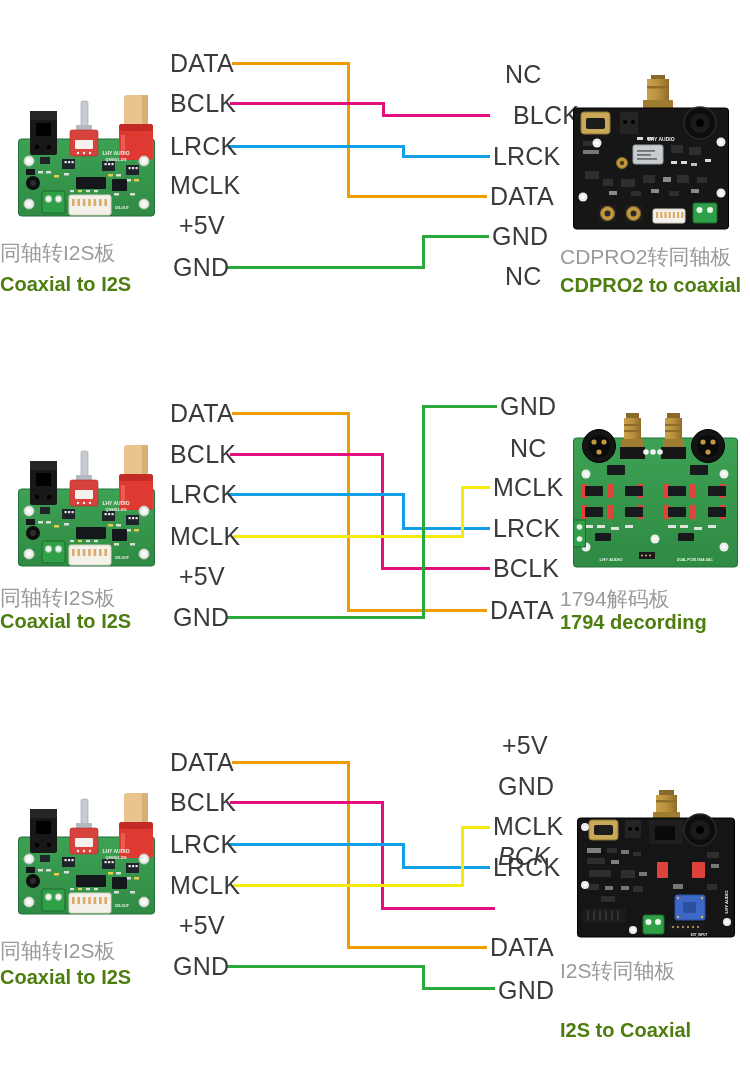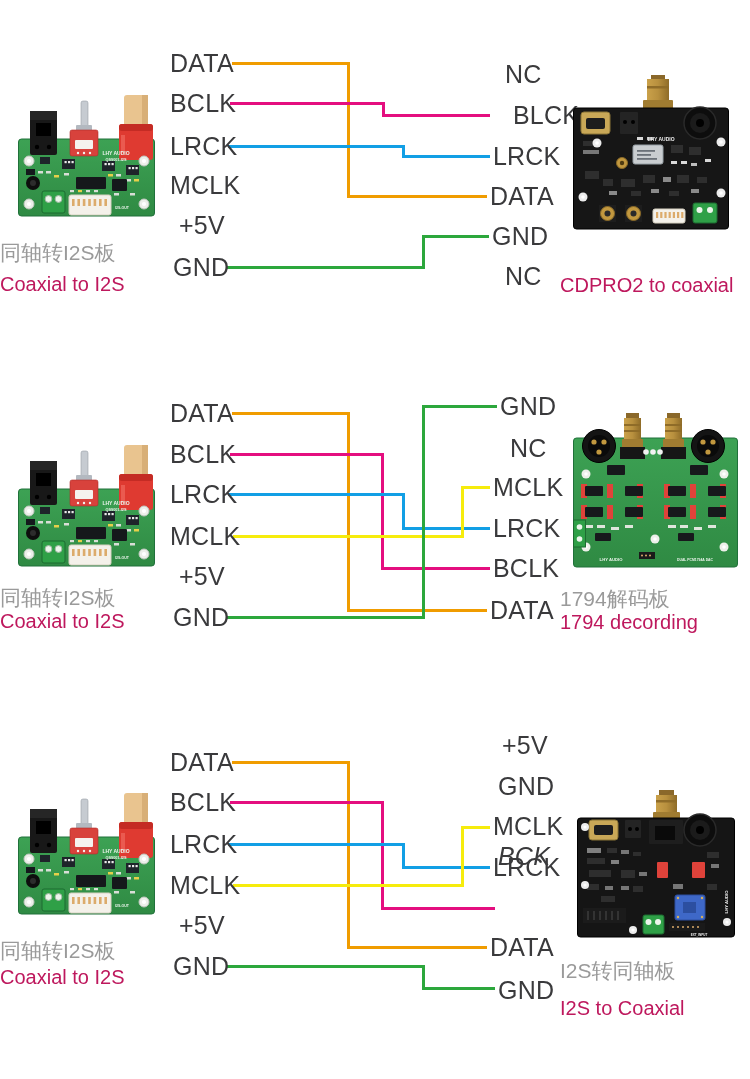--- a/index.html
+++ b/index.html
@@ -4,21 +4,21 @@
 <style>
   html,body{margin:0;padding:0;background:#fff}
   .canvas{position:relative;width:750px;height:1079px;background:#ffffff;
           font-family:"Liberation Sans","DejaVu Sans",sans-serif;overflow:hidden}
   .wires{position:absolute;left:0;top:0;pointer-events:none}
   .pin-label{position:absolute;transform:translateY(-50%);font-size:25px;line-height:1;
              color:#3a3a3c;white-space:nowrap;letter-spacing:.2px}
   .board{position:absolute}
   .caption{position:absolute;white-space:nowrap}
   .cap-zh{font-size:21px;line-height:20px;color:#9a9a9a}
-  .cap-en{font-size:20px;line-height:20px;font-weight:400;color:#be185d}
+  .cap-en{font-size:20px;line-height:20px;font-weight:700;color:#4d7c0f}
   .cap-left{left:0;width:160px}
   .cap-right{left:560px;width:190px}
   .silk{fill:#eaf4eb;text-anchor:middle;font-weight:bold;font-family:"Liberation Sans",sans-serif}
   .silk-dark{fill:#ededed}
 </style>
 </head>
 <body>
 
 <div class="canvas">
 
@@ -473,20 +473,21 @@
     <text class="silk" x="98" y="66" font-size="3.8">QS9001-I2S</text>
     <text class="silk" x="104" y="114" font-size="3.5">I2S-OUT</text>
   </svg>
   <div class="caption cap-left cap-zh" style="top:243px">同轴转I2S板</div>
   <div class="caption cap-left cap-en" style="top:274px">Coaxial to I2S</div>
 
   <svg class="board" style="left:573px;top:75px" width="156" height="155" viewBox="0 0 156 155">
     <use href="#sym-cdpro2"></use>
     <text class="silk silk-dark" x="88" y="66" font-size="5">LHY AUDIO</text>
   </svg>
+  <div class="caption cap-right cap-zh" style="top:247px">CDPRO2转同轴板</div>
   <div class="caption cap-right cap-en" style="top:275px">CDPRO2 to coaxial</div>
 
   <svg class="board" style="left:18px;top:445px" width="137" height="122" viewBox="0 0 137 122">
     <use href="#sym-coax"></use>
     <text class="silk" x="98" y="60" font-size="5">LHY AUDIO</text>
     <text class="silk" x="98" y="66" font-size="3.8">QS9001-I2S</text>
     <text class="silk" x="104" y="114" font-size="3.5">I2S-OUT</text>
   </svg>
   <div class="caption cap-left cap-zh" style="top:588px">同轴转I2S板</div>
   <div class="caption cap-left cap-en" style="top:611px">Coaxial to I2S</div>
@@ -507,15 +508,15 @@
   </svg>
   <div class="caption cap-left cap-zh" style="top:941px">同轴转I2S板</div>
   <div class="caption cap-left cap-en" style="top:967px">Coaxial to I2S</div>
 
   <svg class="board" style="left:577px;top:790px" width="158" height="148" viewBox="0 0 158 148">
     <use href="#sym-i2scoax"></use>
     <text class="silk silk-dark" transform="translate(151,112) rotate(-90)" font-size="4.2">LHY AUDIO</text>
     <text class="silk silk-dark" x="122" y="146" font-size="3">EXT_INPUT</text>
   </svg>
   <div class="caption cap-right cap-zh" style="top:961px">I2S转同轴板</div>
-  <div class="caption cap-right cap-en" style="top:998px">I2S to Coaxial</div>
+  <div class="caption cap-right cap-en" style="top:1020px">I2S to Coaxial</div>
 
 </div>
 
 </body></html>

